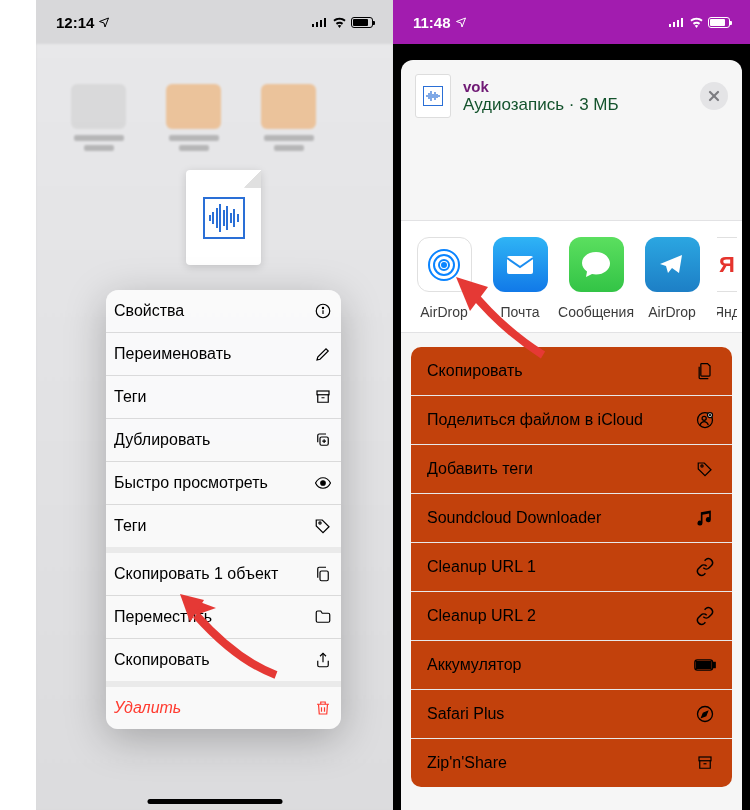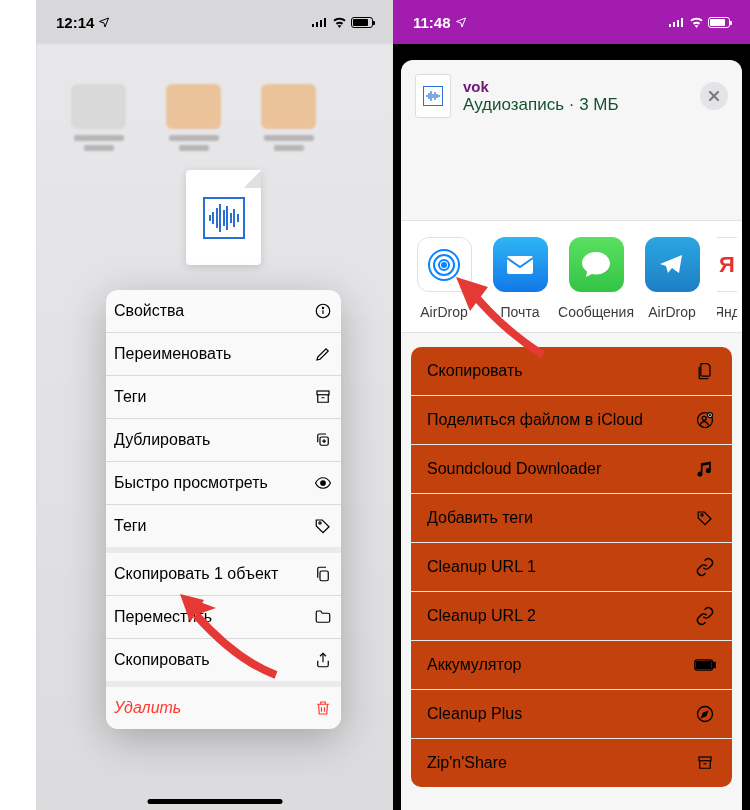--- a/index.html
+++ b/index.html
@@ -372,33 +372,33 @@
               <circle cx="12" cy="12" r="9"></circle>
               <circle cx="11" cy="10" r="2.5"></circle>
               <path d="M6 18c1-2.5 3-4 5-4s4 1.5 5 4"></path>
               <circle cx="18" cy="6" r="3" fill="#fff"></circle>
               <line x1="18" y1="4.5" x2="18" y2="7.5"></line>
               <line x1="16.5" y1="6" x2="19.5" y2="6"></line>
             </svg>
           </span>
         </div>
         <div class="action-row">
-          <span>Soundcloud Downloader</span>
-          <span class="action-icon">
-            <svg width="20" height="20" viewBox="0 0 24 24" fill="#000">
-              <path d="M9 18a3 3 0 11-2-2.83V5l12-2v11a3 3 0 11-2-2.83V6.5L9 8v10z"></path>
-            </svg>
-          </span>
-        </div>
-        <div class="action-row">
           <span>Добавить теги</span>
           <span class="action-icon">
             <svg width="18" height="18" viewBox="0 0 24 24" fill="none" stroke="#000" stroke-width="1.6">
               <path d="M20 13l-8 8-9-9V4h8l9 9z"></path>
               <circle cx="8" cy="8" r="1.5"></circle>
+            </svg>
+          </span>
+        </div>
+        <div class="action-row">
+          <span>Soundcloud Downloader</span>
+          <span class="action-icon">
+            <svg width="20" height="20" viewBox="0 0 24 24" fill="#000">
+              <path d="M9 18a3 3 0 11-2-2.83V5l12-2v11a3 3 0 11-2-2.83V6.5L9 8v10z"></path>
             </svg>
           </span>
         </div>
         <div class="action-row">
           <span>Cleanup URL 1</span>
           <span class="action-icon">
             <svg width="20" height="20" viewBox="0 0 24 24" fill="none" stroke="#000" stroke-width="1.8">
               <path d="M10 13a5 5 0 007 0l3-3a5 5 0 00-7-7l-1.5 1.5"></path>
               <path d="M14 11a5 5 0 00-7 0l-3 3a5 5 0 007 7l1.5-1.5"></path>
             </svg>
@@ -417,21 +417,21 @@
           <span>Аккумулятор</span>
           <span class="action-icon">
             <svg width="22" height="14" viewBox="0 0 26 14" fill="none" stroke="#000" stroke-width="1.6">
               <rect x="1" y="1" width="21" height="12" rx="3"></rect>
               <rect x="3" y="3" width="17" height="8" fill="#000"></rect>
               <rect x="23" y="4" width="2" height="6" fill="#000"></rect>
             </svg>
           </span>
         </div>
         <div class="action-row">
-          <span>Cleanup Plus</span>
+          <span>Safari Plus</span>
           <span class="action-icon">
             <svg width="20" height="20" viewBox="0 0 24 24" fill="none" stroke="#000" stroke-width="1.6">
               <circle cx="12" cy="12" r="9"></circle>
               <path d="M15 9l-2 5-5 2 2-5 5-2z" fill="#000"></path>
             </svg>
           </span>
         </div>
         <div class="action-row">
           <span>Zip'n'Share</span>
           <span class="action-icon">

